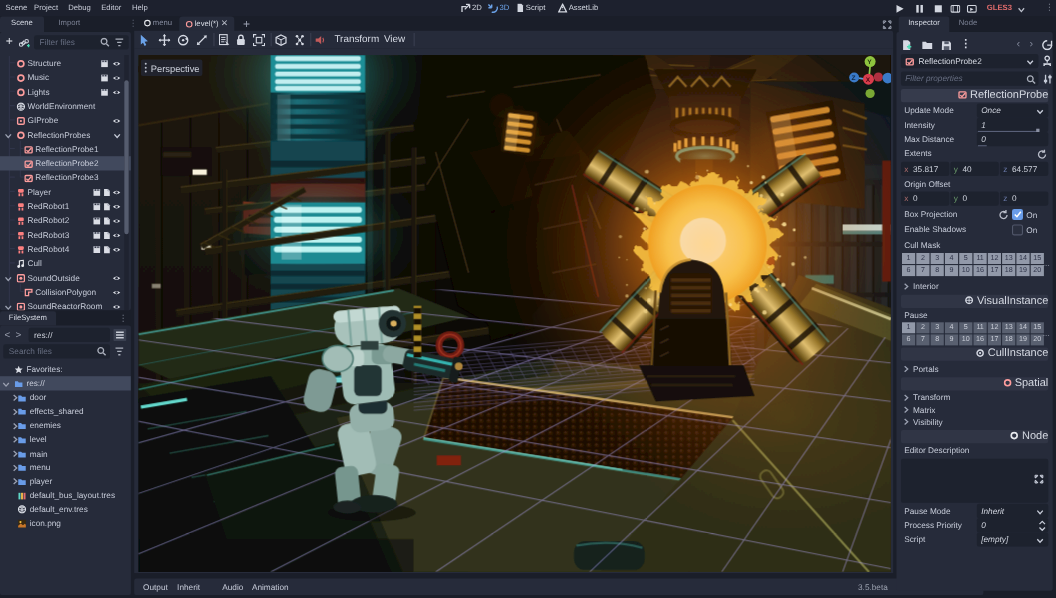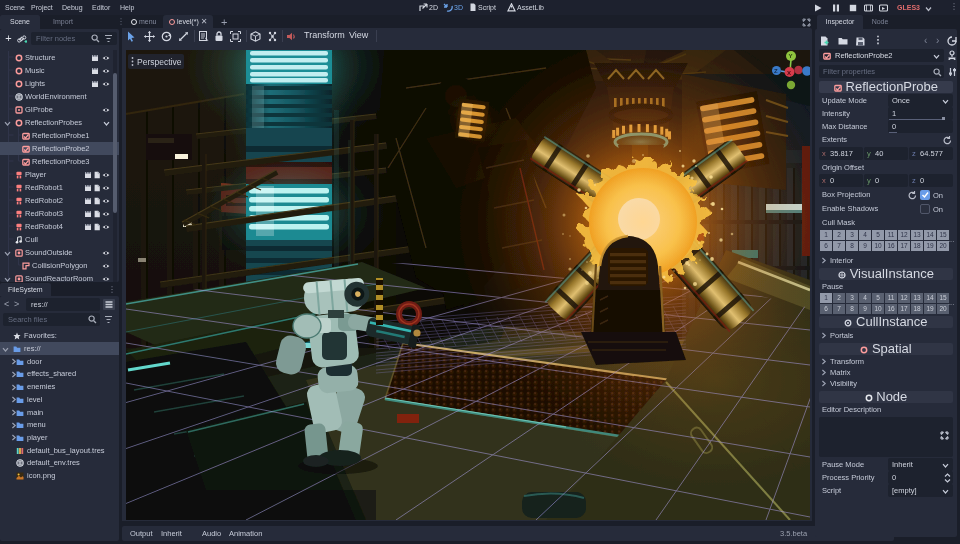--- a/index.html
+++ b/index.html
@@ -24,22 +24,22 @@
   .row { position:absolute; left:0; width:100%; height:13px; line-height:13px; white-space:nowrap; font-size:7.5px; color:#c6cbd8; }
   .input { position:absolute; background:#1d222e; border-radius:2px; color:#666d80; font-size:7.5px; line-height:13px; padding-left:5px; }
   
   #toolbar { left:122px; top:28px; width:690px; height:16px; background:#262b3a; border-radius:0 2px 0 0; }
   #viewport { left:122px; top:44px; width:690px; height:477px; background:#262b3a; }
   #btmbar { left:122px; top:526px; width:772px; height:15px; background:#262b3a; border-radius:2px; }
   #btmbar span { position:absolute; top:3px; font-size:7.5px; color:#c6cbd8; }
   
   #inspector { left:815px; top:29px; width:142px; height:508px; background:#262b3a; border-radius:2px; }
   .ilabel { position:absolute; font-size:7.5px; color:#c6cbd8; }
-  .ibox { position:absolute; background:#1d222e; border-radius:2px; font-size:7.5px; color:#d0d4de; line-height:13px; padding-left:4px; }
-  .ihead { position:absolute; left:4px; width:134px; height:12px; background:#363b4c; border-radius:2px; text-align:center; line-height:12px; font-size:13px; color:#d6dae3; }
+  .ibox { position:absolute; background:#1d222e; border-radius:2px; font-size:7.5px; color:#d0d4de; line-height:13px; padding-left:4px;font-style:italic; }
+  .ihead { position:absolute; left:4px; width:134px; height:12px; background:#363b4c; border-radius:2px; text-align:right; line-height:12px; font-size:10px; color:#d6dae3; }
   .cell { position:absolute; width:12px; height:10px; background:#9299a9; color:#30354a; font-size:6.5px; text-align:center; line-height:10px; }
   .cell.dk { background:#596070; color:#c8ccd6; }
 </style>
 </head>
 <body>
 <div id="root">
 
   <div id="menubar" class="abs">
     <span class="m" style="left:5px">Scene</span>
     <span class="m" style="left:31px">Project</span>
@@ -106,21 +106,21 @@
 
   <div id="scenetree" class="panel" style="left:0;top:29px;width:119px;height:253px;overflow:hidden">
 
     <div class="abs" style="left:3px;top:3px;width:11px;height:12px;text-align:center;line-height:12px;color:#dfe2e9;font-size:11px">+</div>
     <svg class="abs" style="left:17px;top:5px" width="10" height="10" viewBox="0 0 10 10">
         <path d="M2 6 L5 3 M4 7 L7 4" stroke="#cfd3dd" stroke-width="1.3" fill="none"></path>
         <circle cx="2.2" cy="6.5" r="1.6" fill="none" stroke="#cfd3dd"></circle>
         <circle cx="7.2" cy="3.5" r="1.6" fill="none" stroke="#cfd3dd"></circle>
         <path d="M7.5 7.5 h3 M9 6 v3" stroke="#49d8b2" stroke-width="1.2"></path>
       </svg>
-    <div class="input" style="left:31px;top:3px;width:86px;height:13px">Filter nodes</div>
+    <div class="input" style="left:31px;top:3px;width:86px;height:13px">Filter files</div>
     <svg class="abs" style="left:91px;top:5px" width="9" height="9" viewBox="0 0 9 9">
         <circle cx="3.6" cy="3.6" r="2.6" fill="none" stroke="#a9aeba" stroke-width="1.2"></circle>
         <path d="M5.7 5.7 L8 8" stroke="#a9aeba" stroke-width="1.3"></path>
       </svg>
     <svg class="abs" style="left:104px;top:5px" width="9" height="9" viewBox="0 0 9 9">
         <path d="M1 1.5 h7 M2.5 4.5 h4 M3.5 7.5 h2" stroke="#a9aeba" stroke-width="1.2"></path>
       </svg>
 
     <svg class="abs" style="left:0;top:0" width="119" height="253" viewBox="0 0 119 253">
 <path d="M8.5 22 V249" stroke="#30354a" stroke-width="1"></path>

